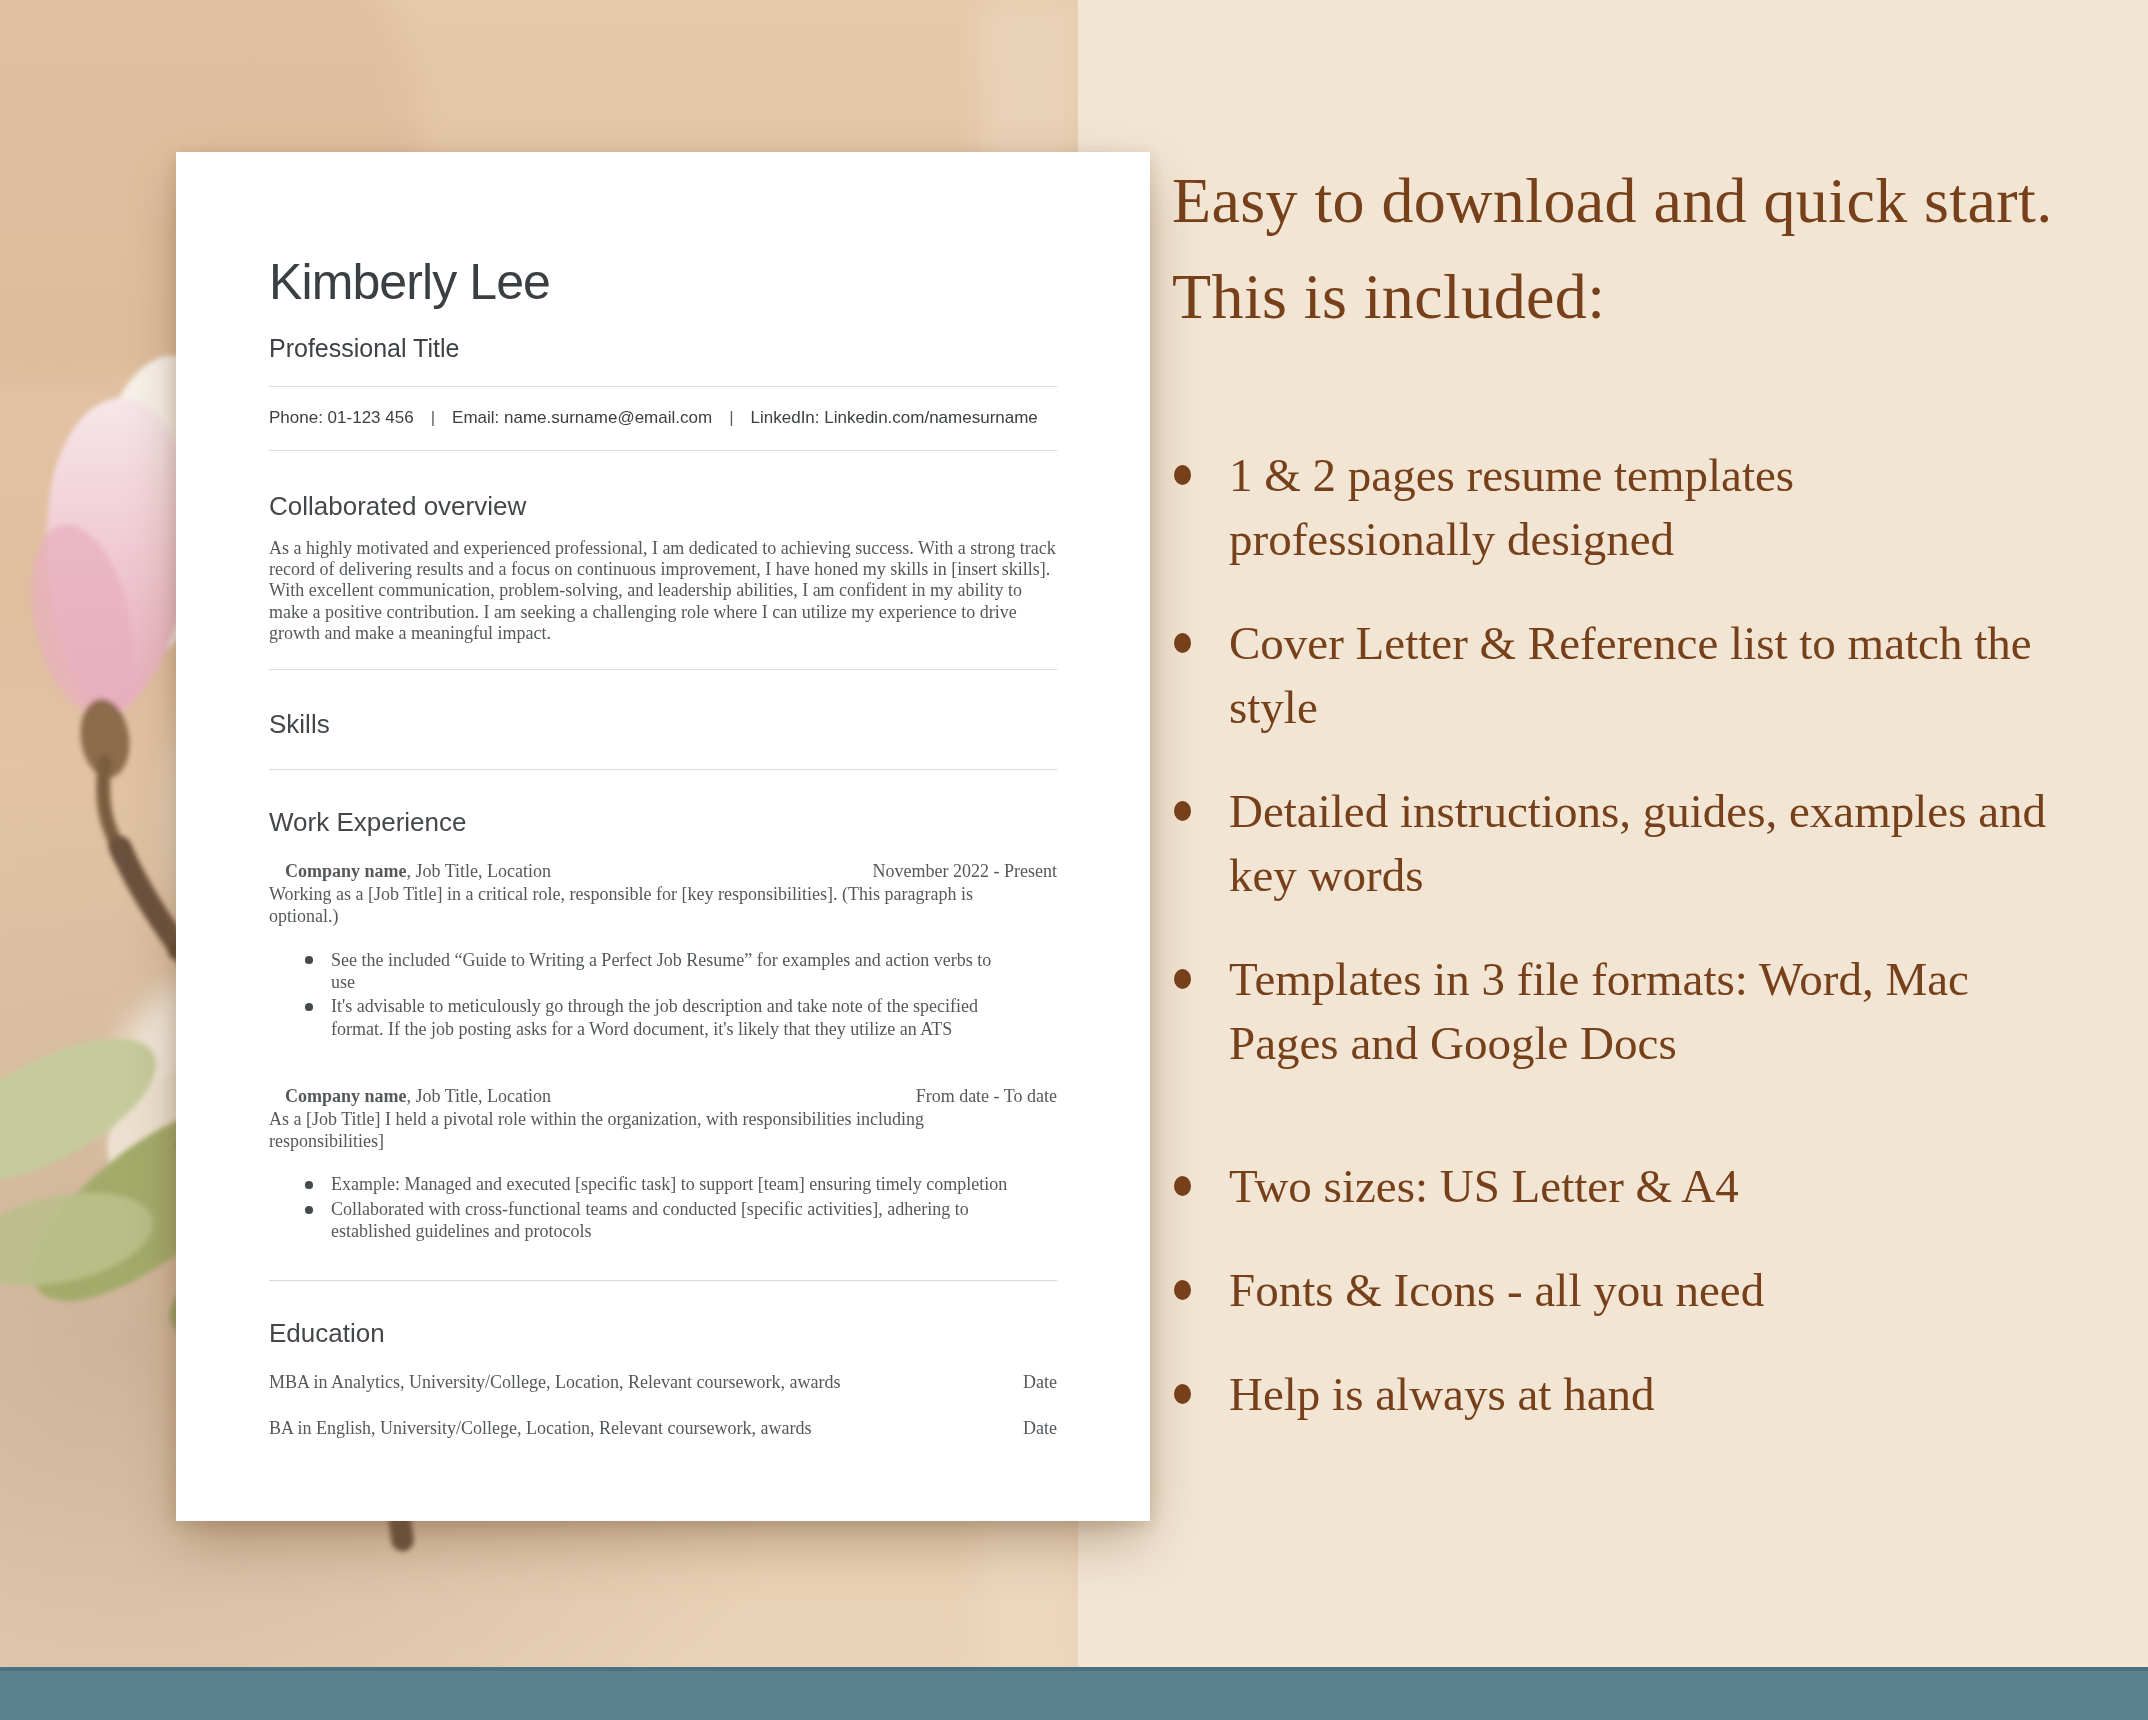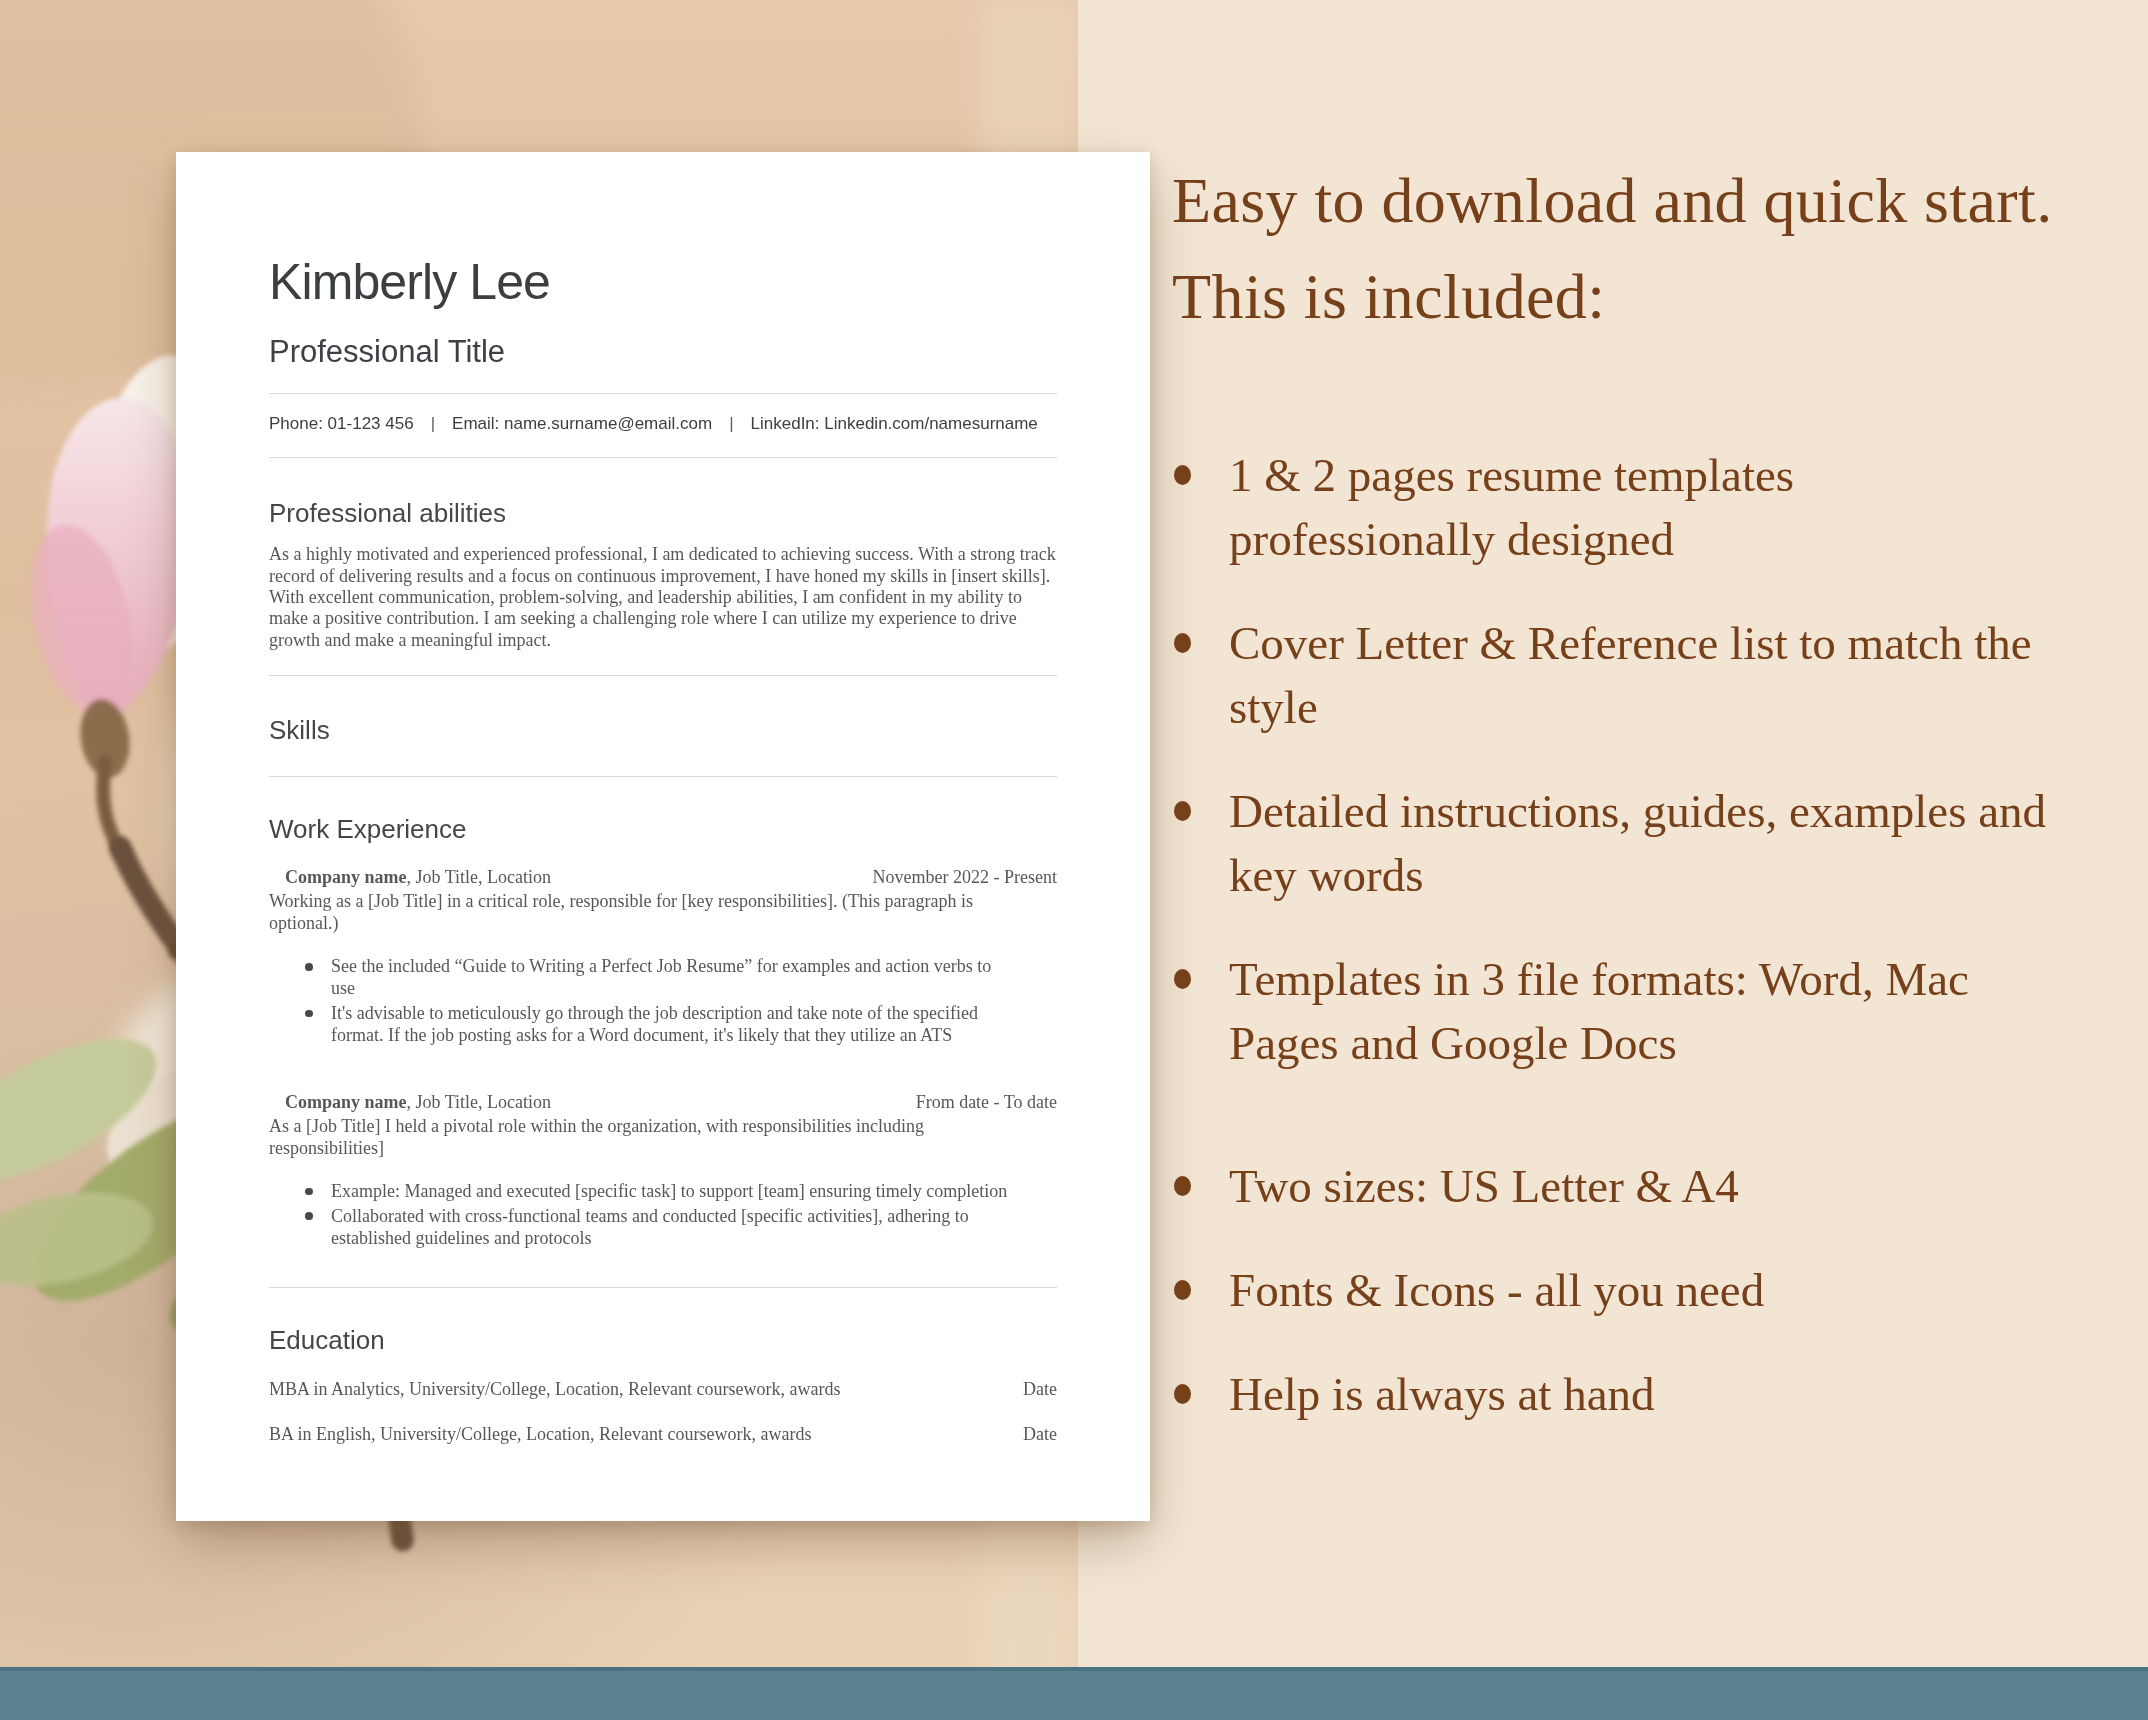--- a/index.html
+++ b/index.html
@@ -11,21 +11,21 @@
   .band-right{position:absolute;left:1078px;top:0;right:0;height:1721px;background:#f2e5d3;z-index:0;}
   .photo-svg{position:absolute;left:0;top:0;z-index:1;}
   .bottom-bar{position:absolute;left:0;right:0;bottom:0;height:54px;background:#5b828f;
               border-top:4.3px solid #4a7280;box-sizing:border-box;z-index:6;}
 
   
   .page{position:absolute;left:176px;top:152px;width:974px;height:1369px;background:#ffffff;
         box-sizing:border-box;padding:104px 93px 0 93px;z-index:3;
         box-shadow:0 22.4px 52px -6.9px rgba(115,82,52,.45),0 5.2px 15.5px rgba(115,82,52,.22);}
   .r-name{font-size:50px;line-height:1.05;color:#3b3f42;letter-spacing:-0.9px;margin:0;font-weight:400;}
-  .r-title{font-size:31px;color:#3d4145;margin-top:26px;line-height:1.1;}
+  .r-title{font-size:25px;color:#3d4145;margin-top:26px;line-height:1.1;}
   .hr{border:0;border-top:1.7px solid #dadada;margin:0;}
   .hr1{margin-top:24px;}
   .contact{margin-top:20.6px;font-size:17px;color:#3c4043;white-space:nowrap;}
   .contact .sep{margin:0 17px;color:#5a5e61;}
   .hr2{margin-top:22.4px;}
   .sec-h{font-size:26px;color:#43474a;line-height:1.1;font-weight:400;}
   .sec-h.overview{margin-top:41px;}
   .serif{font-family:"Liberation Serif","DejaVu Serif",serif;color:#54585b;}
   .r-body{font-size:18px;line-height:1.19;margin-top:17px;}
   .hr3{margin-top:24px;}
@@ -137,21 +137,21 @@
 
   <div class="page">
     <h1 class="r-name">Kimberly Lee</h1>
     <div class="r-title">Professional Title</div>
     <hr class="hr hr1">
     <div class="contact">
       <span>Phone: 01-123 456</span><span class="sep">|</span><span>Email: name.surname@email.com</span><span class="sep">|</span><span>LinkedIn: Linkedin.com/namesurname</span>
     </div>
     <hr class="hr hr2">
 
-    <div class="sec-h overview">Professional abilities</div>
+    <div class="sec-h overview">Collaborated overview</div>
     <div class="r-body serif">As a highly motivated and experienced professional, I am dedicated to achieving success. With a strong track record of delivering results and a focus on continuous improvement, I have honed my skills in [insert skills]. With excellent communication, problem-solving, and leadership abilities, I am confident in my ability to make a positive contribution. I am seeking a challenging role where I can utilize my experience to drive growth and make a meaningful impact.</div>
     <hr class="hr hr3">
 
     <div class="sec-h skills">Skills</div>
     <hr class="hr hr4">
 
     <div class="sec-h work">Work Experience</div>
 
     <div class="job serif">
       <div class="job-row">

